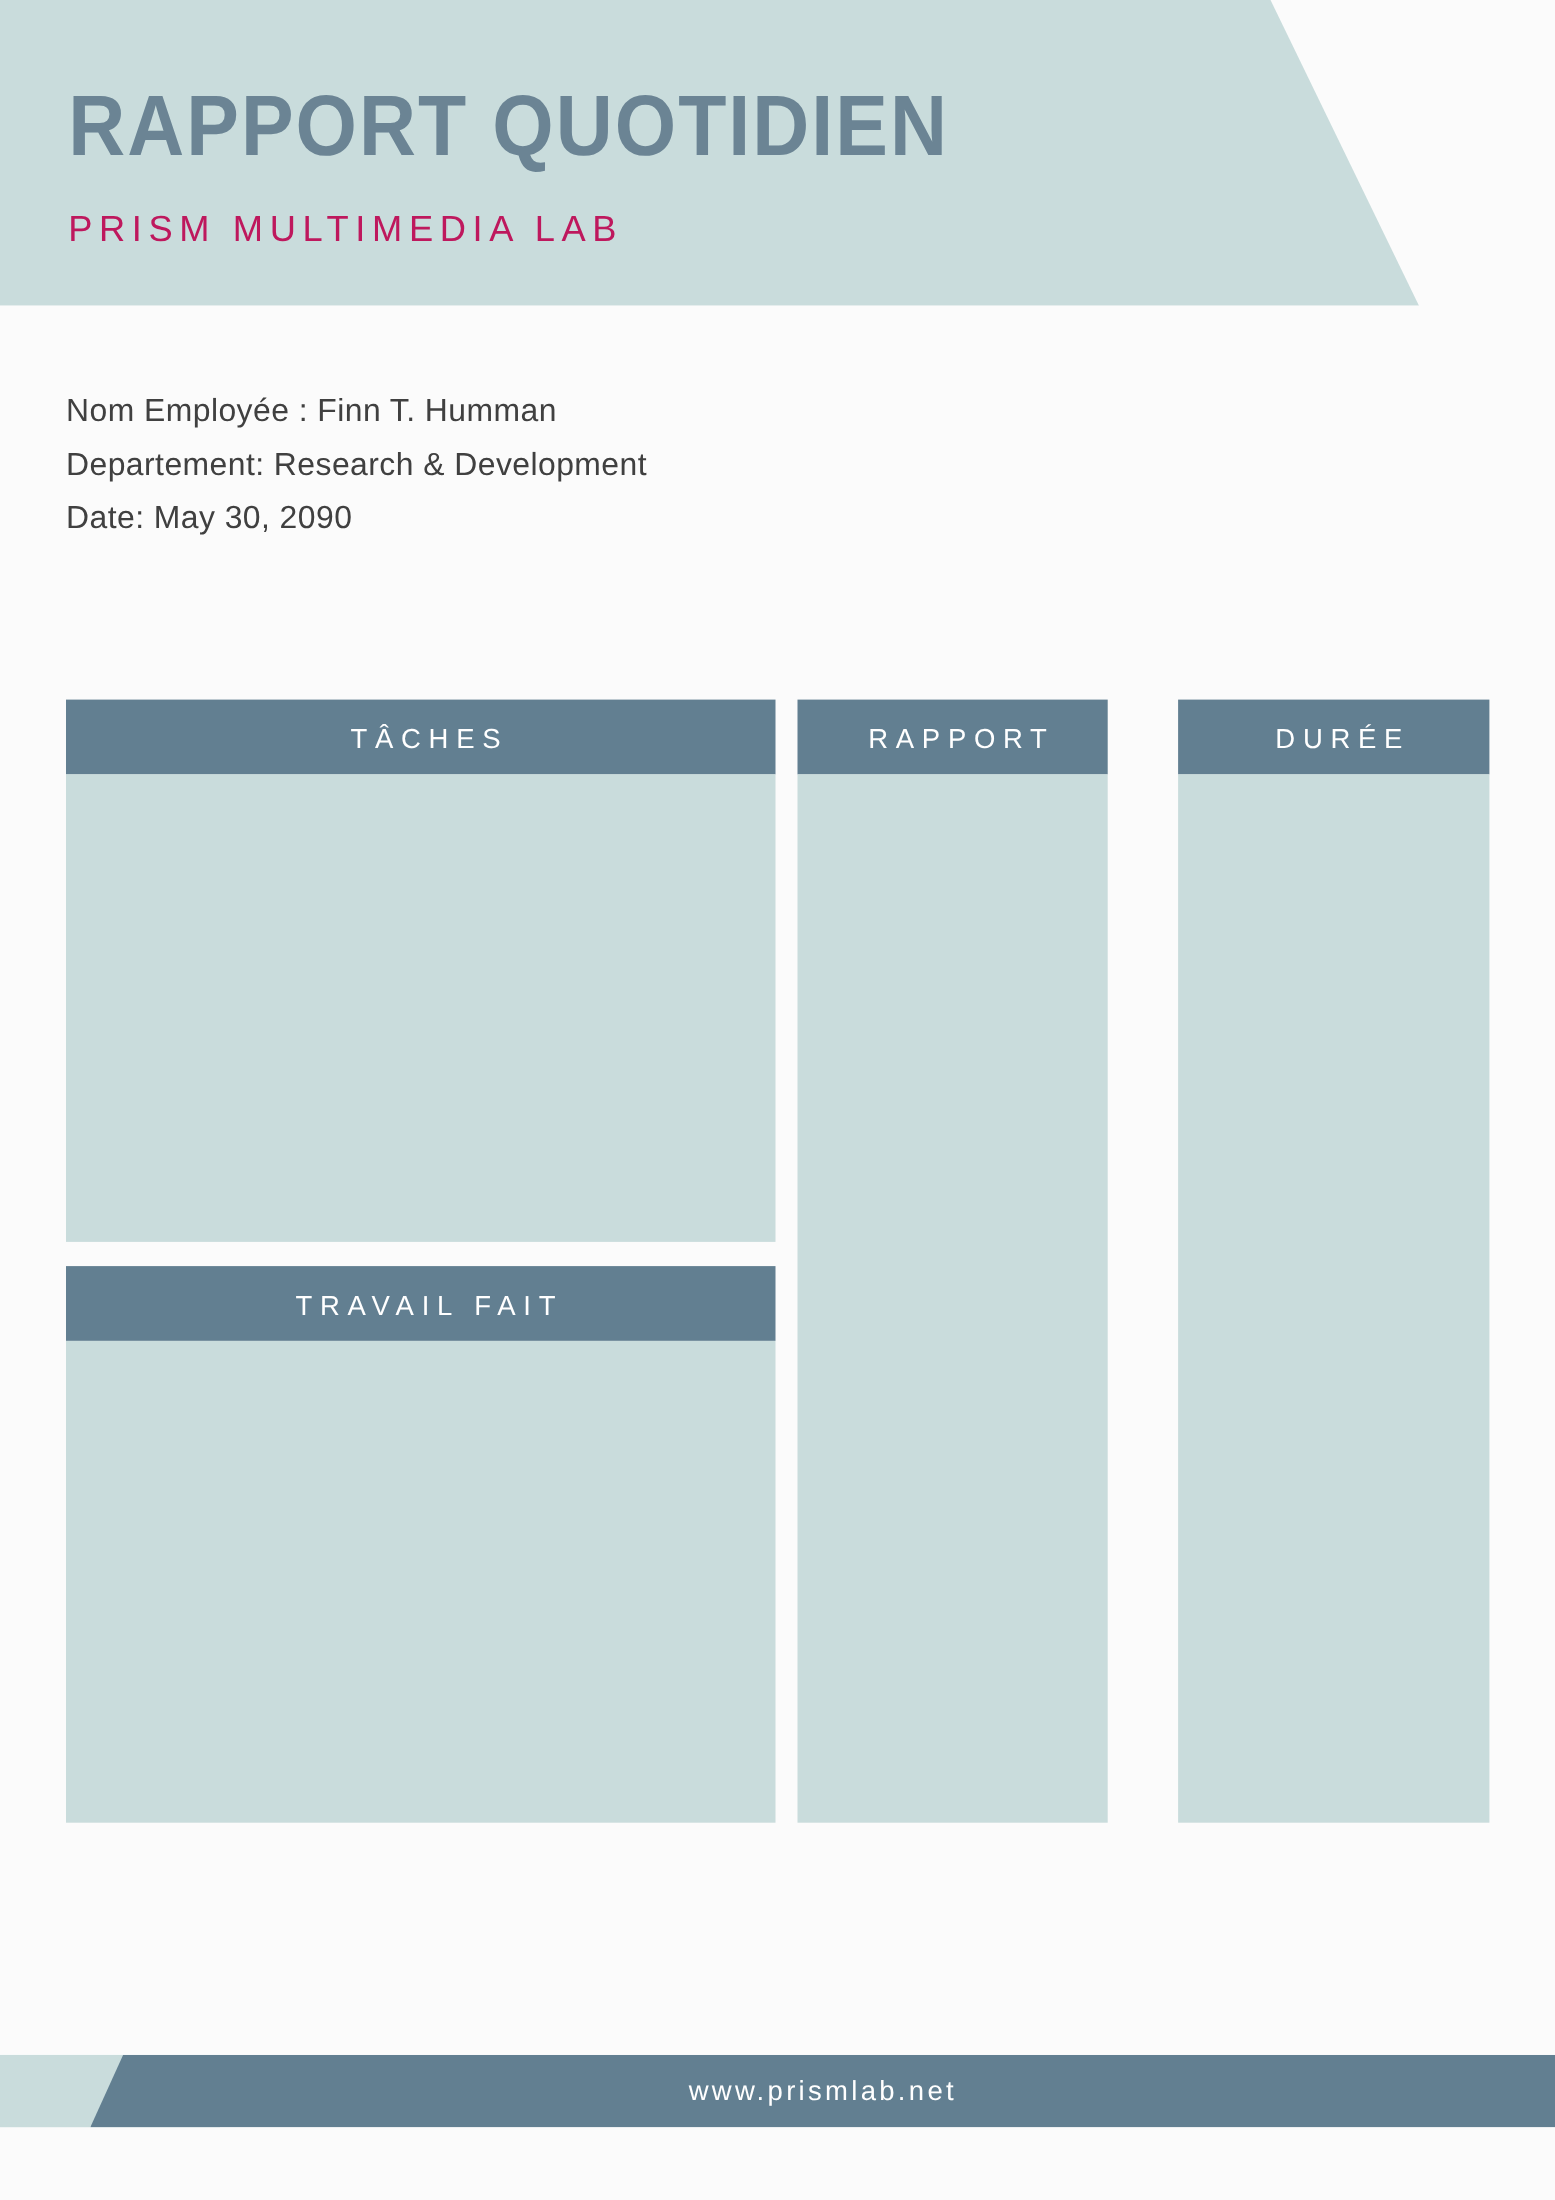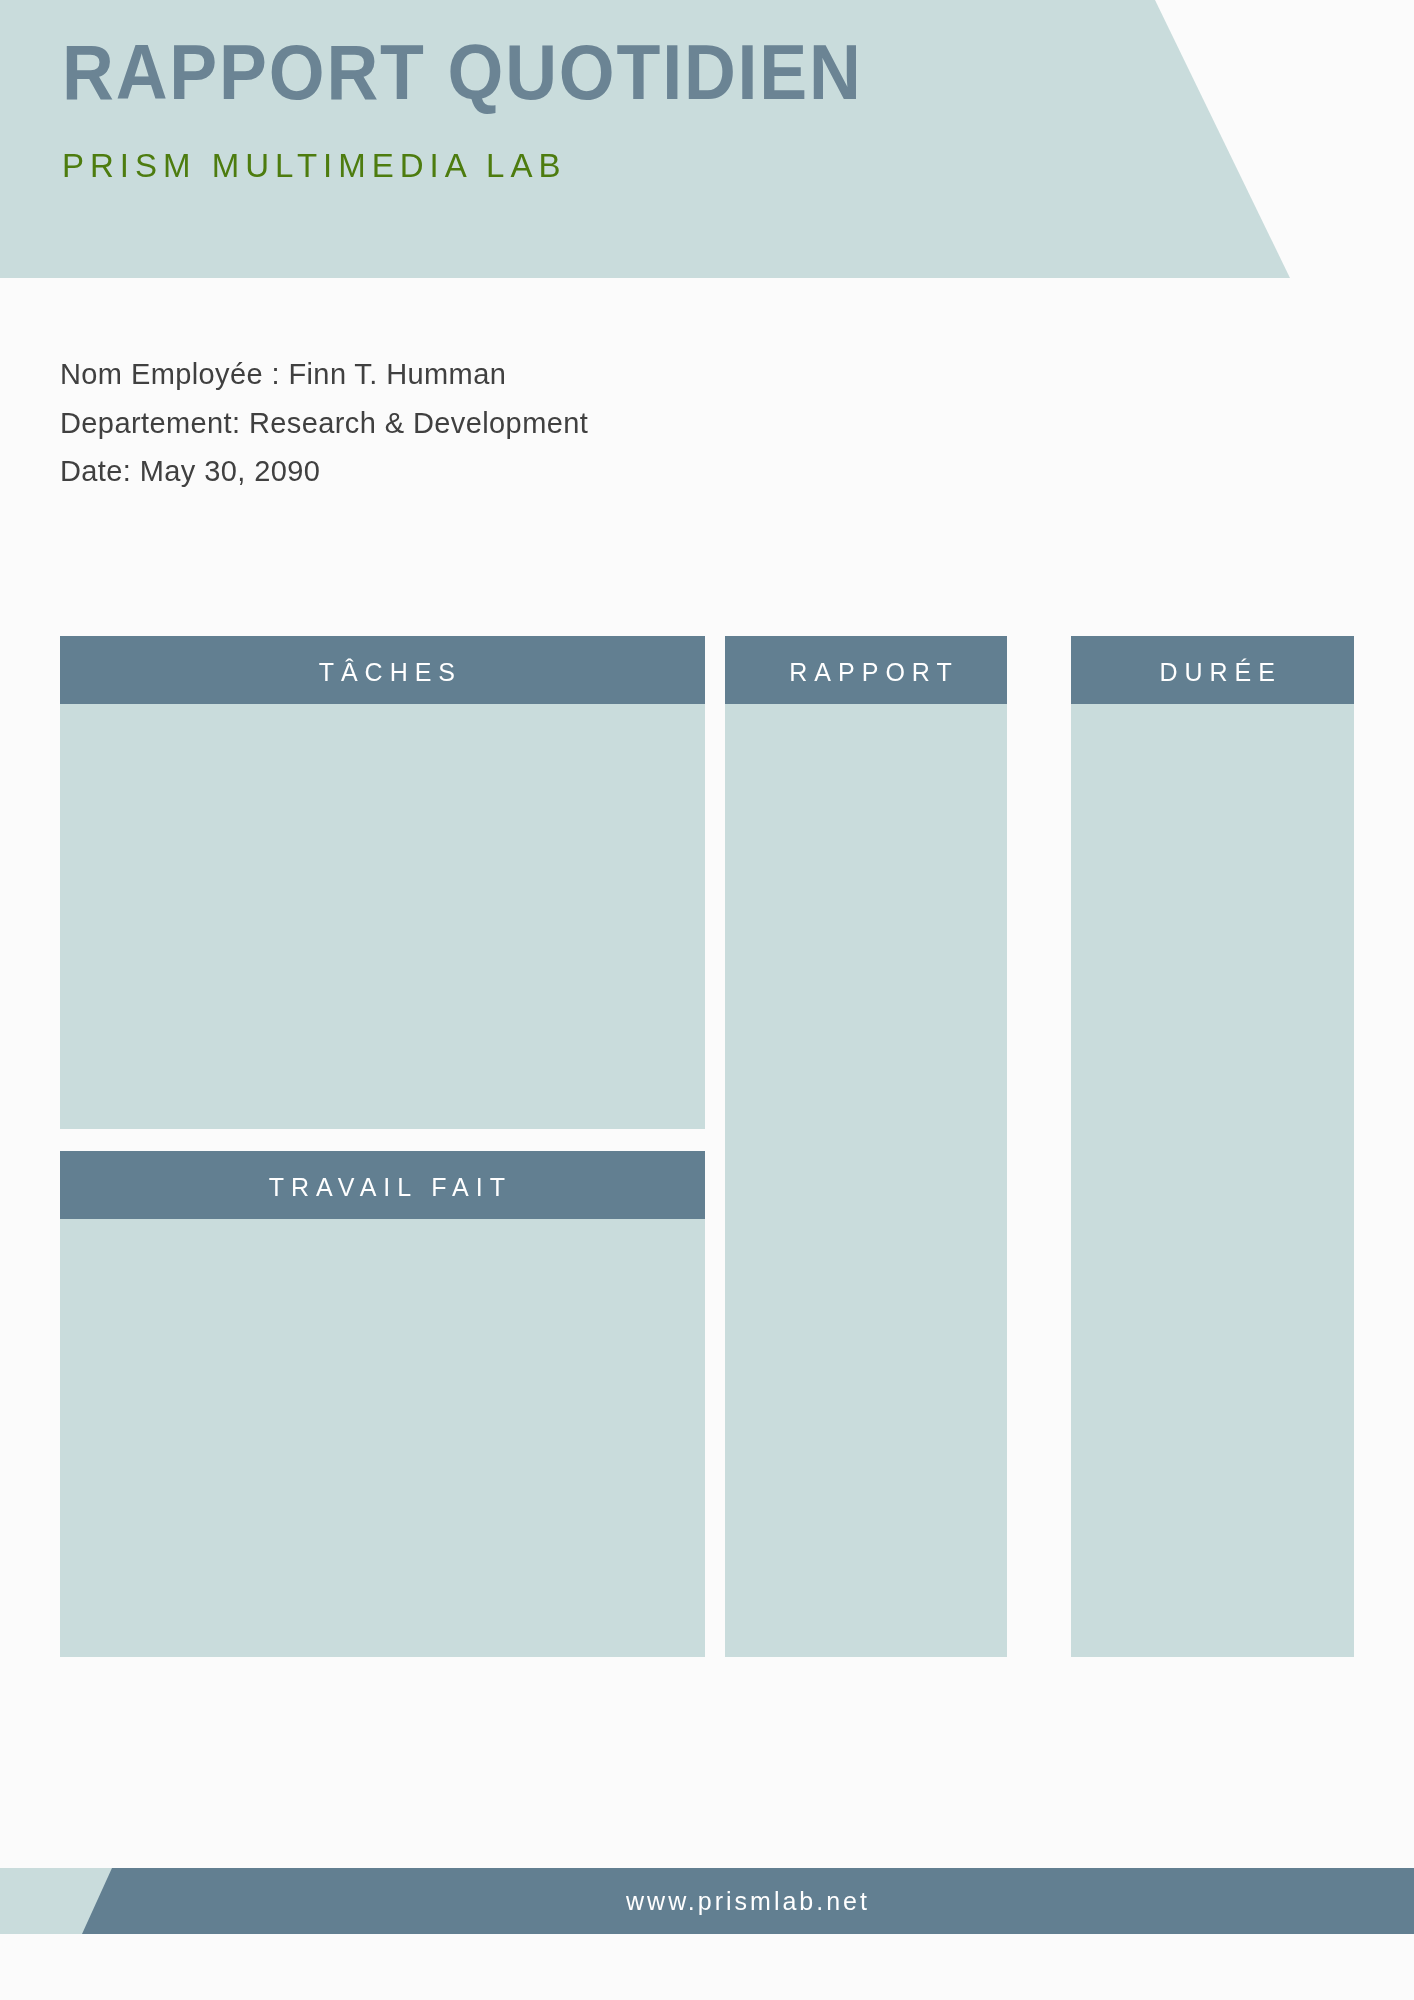--- a/index.html
+++ b/index.html
@@ -16,37 +16,37 @@
   }
 
   
   .header {
     position: relative;
     width: 1290px;
     height: 278px;
     background: #c9dcdc;
     clip-path: polygon(0 0, 1155px 0, 1290px 278px, 0 278px);
     box-sizing: border-box;
-    padding: 33px 0 0 62px;
+    padding: 75px 0 0 62px;
   }
   .header-title {
     font-size: 78px;
     letter-spacing: 2px;
     color: #6b8494;
     font-weight: bold;
     line-height: 1.0;
     margin: 0;
     font-family: "Liberation Sans", sans-serif;
     transform: scaleX(0.92);
     transform-origin: left center;
   }
   .header-subtitle {
     font-size: 33px;
     letter-spacing: 6px;
-    color: #4d7c0f;
+    color: #be185d;
     margin-top: 36px;
   }
 
   
   .info {
     margin: 72px 0 0 60px;
     color: #404040;
     font-size: 29px;
     line-height: 1.68;
     letter-spacing: 0.4px;

